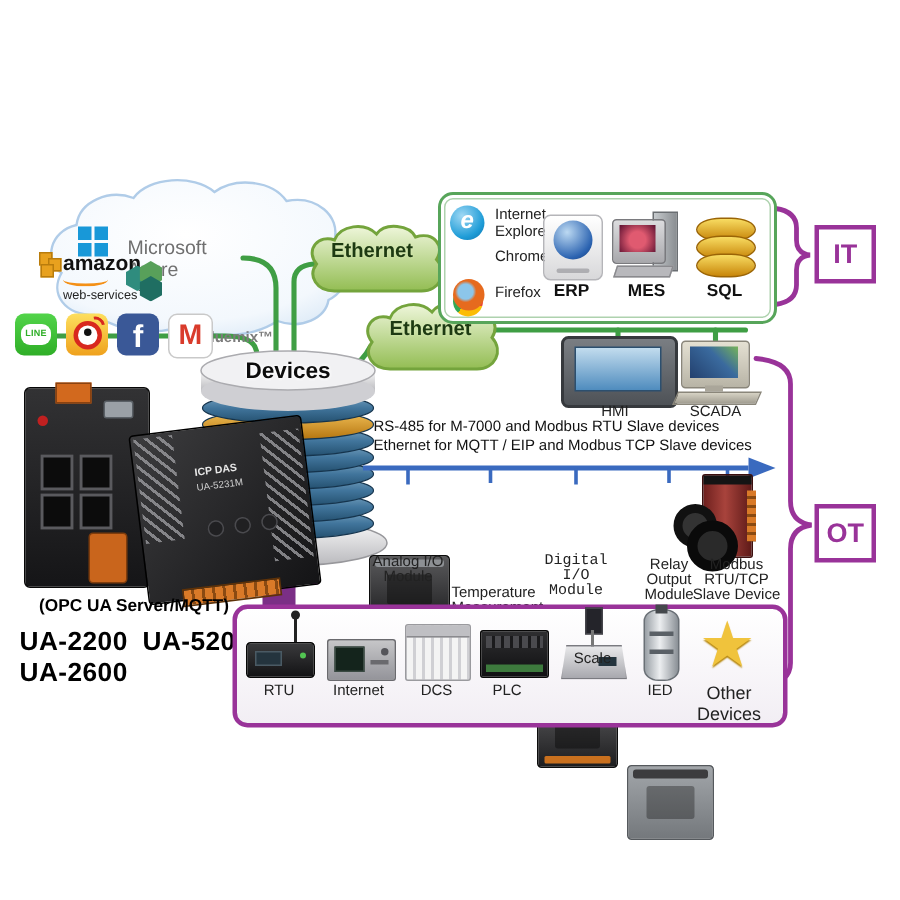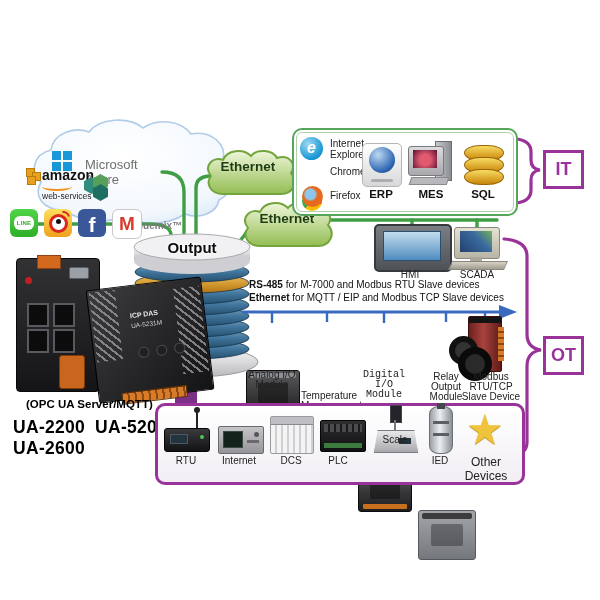--- a/index.html
+++ b/index.html
@@ -40,21 +40,21 @@
   .fx-ic{width:21px;height:21px;border-radius:50%;
          background:radial-gradient(circle at 40% 40%,#8cc6ea 0 28%,#e66a1e 40% 75%,#a83a10);}
   .blabel{font-size:10px;line-height:11px;color:#222;}
   .sysLabel{font-weight:bold;font-size:11.5px;color:#111;text-align:center;}
   
   .devLabel{font-size:10px;color:#222;text-align:center;}
   .modLabel{font-size:10px;line-height:10px;color:#222;text-align:center;}
   .tagBox{border:3px solid #993399;background:#fff;color:#993399;font-weight:bold;font-size:18px;
           display:flex;align-items:center;justify-content:center;}
   .busNote{font-size:10px;white-space:nowrap;color:#111;}
-  .busNote b{font-weight:bold;}
+  .busNote b{font-weight:normal;}
   
   .itbox{border:2px solid #57a55a;border-radius:10px;background:#fff;outline:1px solid #aed2ae;outline-offset:-5px;}
   .otbox{border:3px solid #993399;border-radius:10px;background:linear-gradient(#ffffff,#f2eef4);}
   
   .modDark{background:linear-gradient(#5a5a5c,#1d1d1f);border:1px solid #0c0c0c;border-radius:3px;position:relative;}
   .modDark::before{content:"";position:absolute;left:3px;right:3px;top:2px;height:5px;background:#8d9094;border-radius:2px;}
   .modDark::after{content:"";position:absolute;left:4px;right:4px;bottom:2px;height:5px;background:#c9701e;border-radius:1px;}
   .modLight{background:linear-gradient(#c4c8cc,#9a9ea2);border:1px solid #6e7276;border-radius:3px;position:relative;}
   .modLight::before{content:"";position:absolute;left:3px;right:3px;top:2px;height:6px;background:#2e2e30;border-radius:2px;}
   .modGray{background:linear-gradient(#a2a6aa,#74787c);border:1px solid #55595d;border-radius:3px;position:relative;}
@@ -185,21 +185,21 @@
   </div>
   <div class="abs soc fb-ic" style="left:78px;top:209px;">
     <span>f</span>
   </div>
   <div class="abs soc gm-ic" style="left:112px;top:209px;">
     <span>M</span>
   </div>
 
   <div class="abs" style="left:206px;top:159px;width:84px;text-align:center;font-weight:bold;font-size:13.5px;color:#1d3a12;text-shadow:0 0 2px #d9ecb4;">Ethernet</div>
   <div class="abs" style="left:243px;top:211px;width:88px;text-align:center;font-weight:bold;font-size:13.5px;color:#1d3a12;text-shadow:0 0 2px #d9ecb4;">Ethernet</div>
-  <div class="abs" style="left:146px;top:239px;width:92px;text-align:center;font-weight:bold;font-size:15px;color:#0c0c0c;text-shadow:0 0 3px #ffffff,0 0 3px #ffffff;">Output</div>
+  <div class="abs" style="left:146px;top:239px;width:92px;text-align:center;font-weight:bold;font-size:15px;color:#0c0c0c;text-shadow:0 0 3px #ffffff,0 0 3px #ffffff;">Devices</div>
 
   <div class="abs itbox" style="left:292px;top:128px;width:222px;height:84px;"></div>
   <div class="abs ie-ic" style="left:300px;top:137px;"></div>
   <div class="abs blabel" style="left:330px;top:138px;width:58px;">Internet Explorer</div>
   <div class="abs cr-ic" style="left:302px;top:163px;"></div>
   <div class="abs blabel" style="left:330px;top:166px;">Chrome</div>
   <div class="abs fx-ic" style="left:302px;top:186px;"></div>
   <div class="abs blabel" style="left:330px;top:190px;">Firefox</div>
 
   <div class="abs" style="left:362px;top:143px;width:38px;height:42px;background:linear-gradient(#ffffff,#d8d8da);border:1px solid #b5b5b9;border-radius:5px;">

